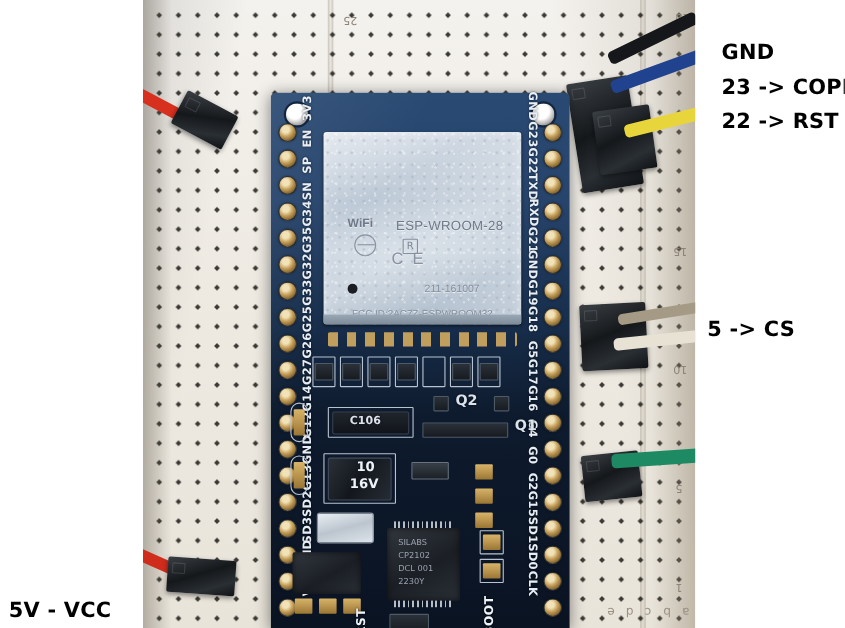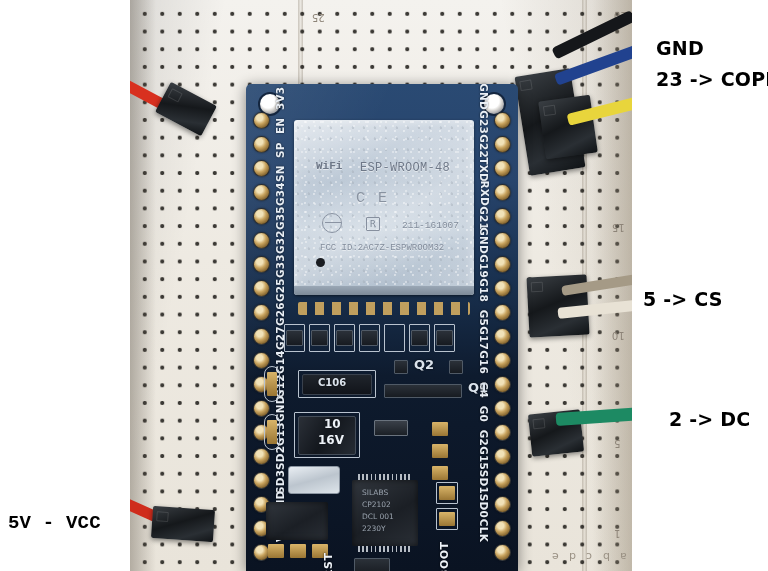--- a/index.html
+++ b/index.html
@@ -120,28 +120,29 @@
     background-size: 9px 9px, 13px 13px, 11px 11px, 15px 15px;
     opacity:0.8;
   }
   .shield-bottom-strip {
     position:absolute; left:0; bottom:0; width:100%; height:9px;
     background: linear-gradient(180deg, #9aa7b5, #7d8a98);
   }
   .shield-text {
     position:absolute;
     color: #7c8696;
-    font-family: Liberation Mono, monospace;
+    font-family: Liberation Sans, sans-serif;
     text-shadow: 0 1px 0 rgba(255,255,255,0.5);
     white-space: nowrap;
+    margin-top: 37px;
   }
   .st-wifi { left: 22px; top: 40px; font-size: 11px; font-weight: bold; color:#6e7888; }
   .st-name { left: 66px; top: 41px; font-size: 12px; letter-spacing:0.3px; color:#6e7888; }
   .st-ce   { left: 62px; top: 70px; font-size: 15px; letter-spacing: 2px; color:#8892a0; }
-  .st-id   { left: 108px; top: 100px; font-size: 9.5px; color:#838d9c; }
+  .st-id   { left: 92px; top: 100px; font-size: 9.5px; color:#838d9c; }
   .st-fcc  { left: 26px; top: 123px; font-size: 9px; color:#838d9c; }
   .st-rbox {
     position:absolute; left: 72px; top: 97px; width: 14px; height: 14px;
     border: 1.2px solid #868f9e; border-radius:1px;
     font-size: 9px; color:#7d8796; text-align:center; line-height:13px;
     font-family:"DejaVu Sans", sans-serif;
   }
   .st-ant {
     position:absolute; left: 28px; top: 93px; width: 20px; height: 20px;
     border: 1.3px solid #8a93a2; border-radius:50%;
@@ -316,21 +317,21 @@
     <div class="wire" style="left:426px; top:413px; width:88px; height:13px; background:#1d8a63; transform: rotate(-4deg);"></div>
   </div>
 
   <div class="board">
     <div class="mount-hole mh-l"></div>
     <div class="mount-hole mh-r"></div>
 
     <div class="shield">
       <div class="shield-speckle"></div>
       <div class="shield-text st-wifi">WiFi</div>
-      <div class="shield-text st-name">ESP-WROOM-48</div>
+      <div class="shield-text st-name">ESP-WROOM-28</div>
       <div class="shield-text st-ce">C E</div>
       <div class="st-ant"></div>
       <div class="st-rbox">R</div>
       <div class="shield-text st-id">211-161007</div>
       <div class="shield-text st-fcc">FCC ID:2AC7Z-ESPWROOM32</div>
       <div class="shield-dot"></div>
       <div class="shield-bottom-strip"></div>
     </div>
 
     <div class="comp" style="left:52px; top:218px; width:172px; height:13px;
@@ -482,20 +483,20 @@
     <div class="silk-box" style="left:190px; top:398px; width:22px; height:22px;"></div>
     <div class="smd-gold" style="left:193px; top:402px; width:16px; height:14px;"></div>
     <div class="silk-box" style="left:190px; top:424px; width:22px; height:22px;"></div>
     <div class="smd-gold" style="left:193px; top:428px; width:16px; height:14px;"></div>
 
     <div class="vlabel" style="left:76px; top:494px;">RST</div>
 
     <div class="vlabel" style="left:192px; top:494px;">BOOT</div>
   </div>
 
-  <div class="anno anno-l" style="top:512px;font-family:Liberation Mono, monospace;">5V - VCC</div>
+  <div class="anno anno-l" style="top:544px;">5V - VCC</div>
 
   <div class="anno anno-r" style="top:37px;">GND</div>
   <div class="anno anno-r" style="top:68px;">23 -&gt; COPI</div>
+  <div class="anno anno-r" style="top:99px;">22 -&gt; RST</div>
   <div class="anno" style="left:643px; top:288px;">5 -&gt; CS</div>
-  <div class="anno" style="left:669px; top:408px;">2 -&gt; DC</div>
 
 </div>
 
 </body></html>

